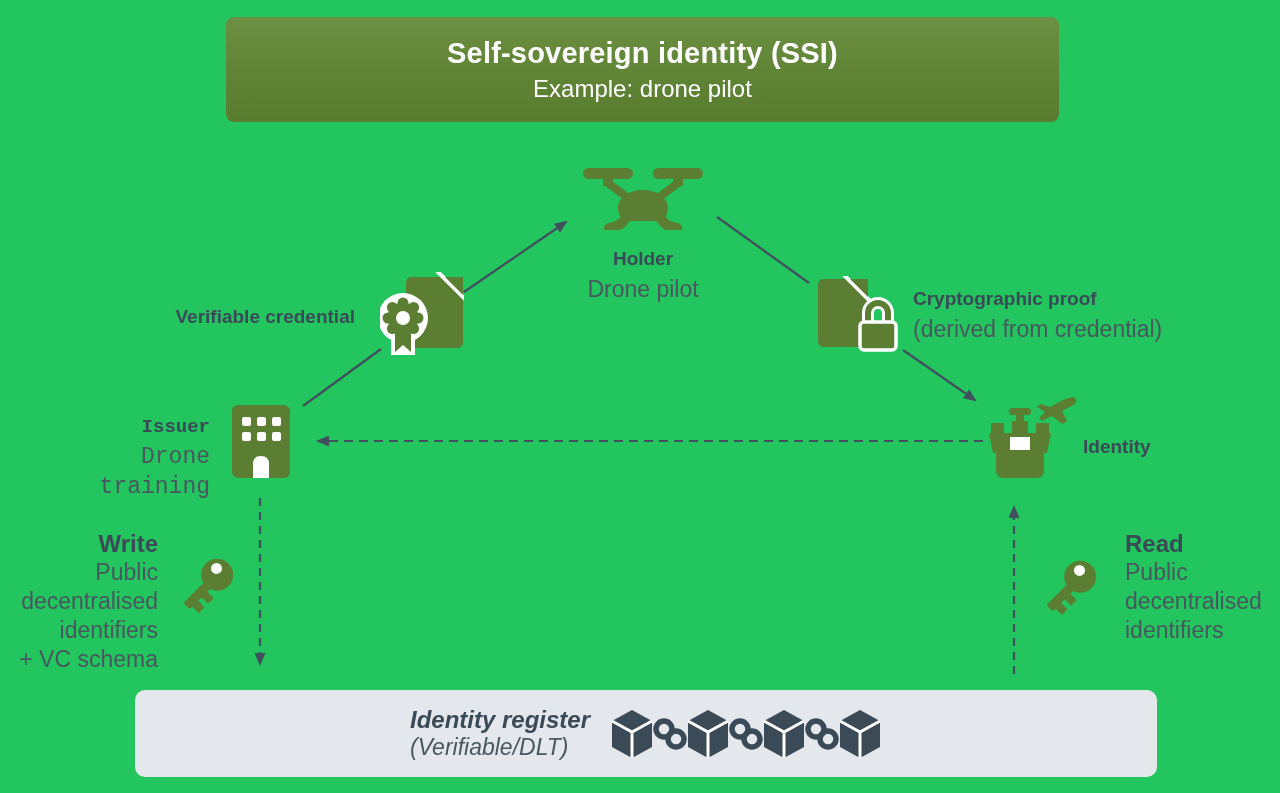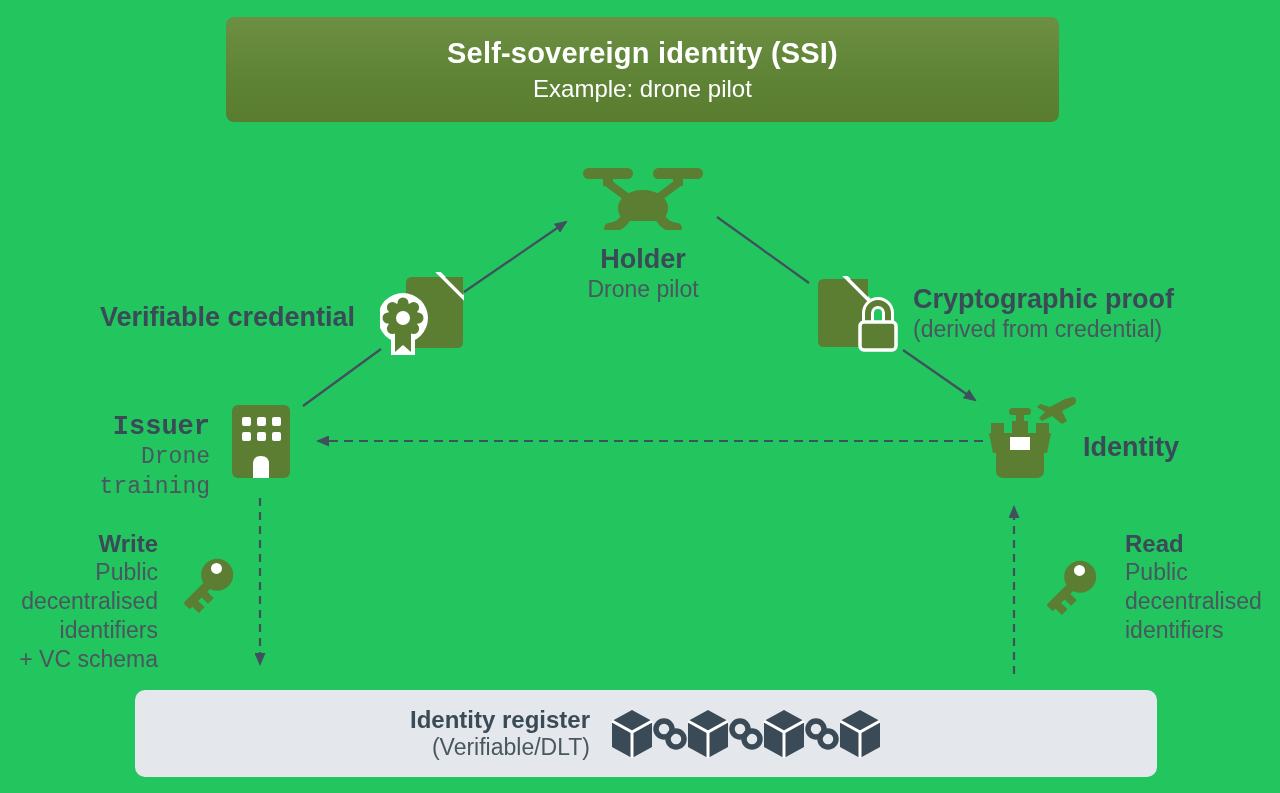--- a/index.html
+++ b/index.html
@@ -12,37 +12,37 @@
   
   .banner{
     left:226px;top:17px;width:833px;height:105px;border-radius:8px;
     background:linear-gradient(180deg,#6c8f43 0%,#5f8334 60%,#597c2e 100%);
     display:flex;flex-direction:column;align-items:center;justify-content:center;
     gap:5px;color:#ffffff;text-align:center;
   }
   .banner-title{font-size:29px;font-weight:bold;letter-spacing:.2px;}
   .banner-sub{font-size:24px;font-weight:400;}
   
-  .bold-lab{font-weight:bold;color:#3a4a57;font-size:27px;line-height:30px;}
+  .bold-lab{font-weight:bold;color:#3a4a57;font-size:19px;line-height:30px;}
   .reg-lab{font-weight:400;color:#49575f;font-size:23px;line-height:30px;}
   .holder-label{left:553px;top:244px;width:180px;text-align:center;}
   .vc-label{left:98px;top:302px;width:257px;text-align:right;}
   .proof-label{left:913px;top:284px;width:290px;text-align:left;}
   .issuer-label{left:38px;top:412px;width:172px;text-align:right;font-family:Liberation Mono, monospace;}
   .verifier-label{left:1083px;top:432px;width:160px;text-align:left;}
   .write-block{left:8px;top:529px;width:150px;text-align:right;}
   .read-block{left:1125px;top:529px;width:152px;text-align:left;}
   .side-title{font-weight:bold;color:#3a4a57;font-size:24px;line-height:29px;}
   .side-line{font-weight:400;color:#49575f;font-size:23px;line-height:29px;}
   
   .register{
     left:135px;top:690px;width:1022px;height:87px;border-radius:10px;
     background:#e4e8ec;display:flex;align-items:center;justify-content:center;gap:20px;
   }
-  .register-text{text-align:right;}
+  .register-text{text-align:left;font-style:italic;}
   .register-title{font-weight:bold;color:#3a4a57;font-size:24px;line-height:28px;}
   .register-sub{font-weight:400;color:#49575f;font-size:23px;line-height:27px;}
   .chain-row{display:flex;align-items:center;}
   .chain-row svg{display:block;}
   .link-ic{margin:0 -3px;}
   .icon svg{display:block;}
 </style>
 </head>
 <body>
 

